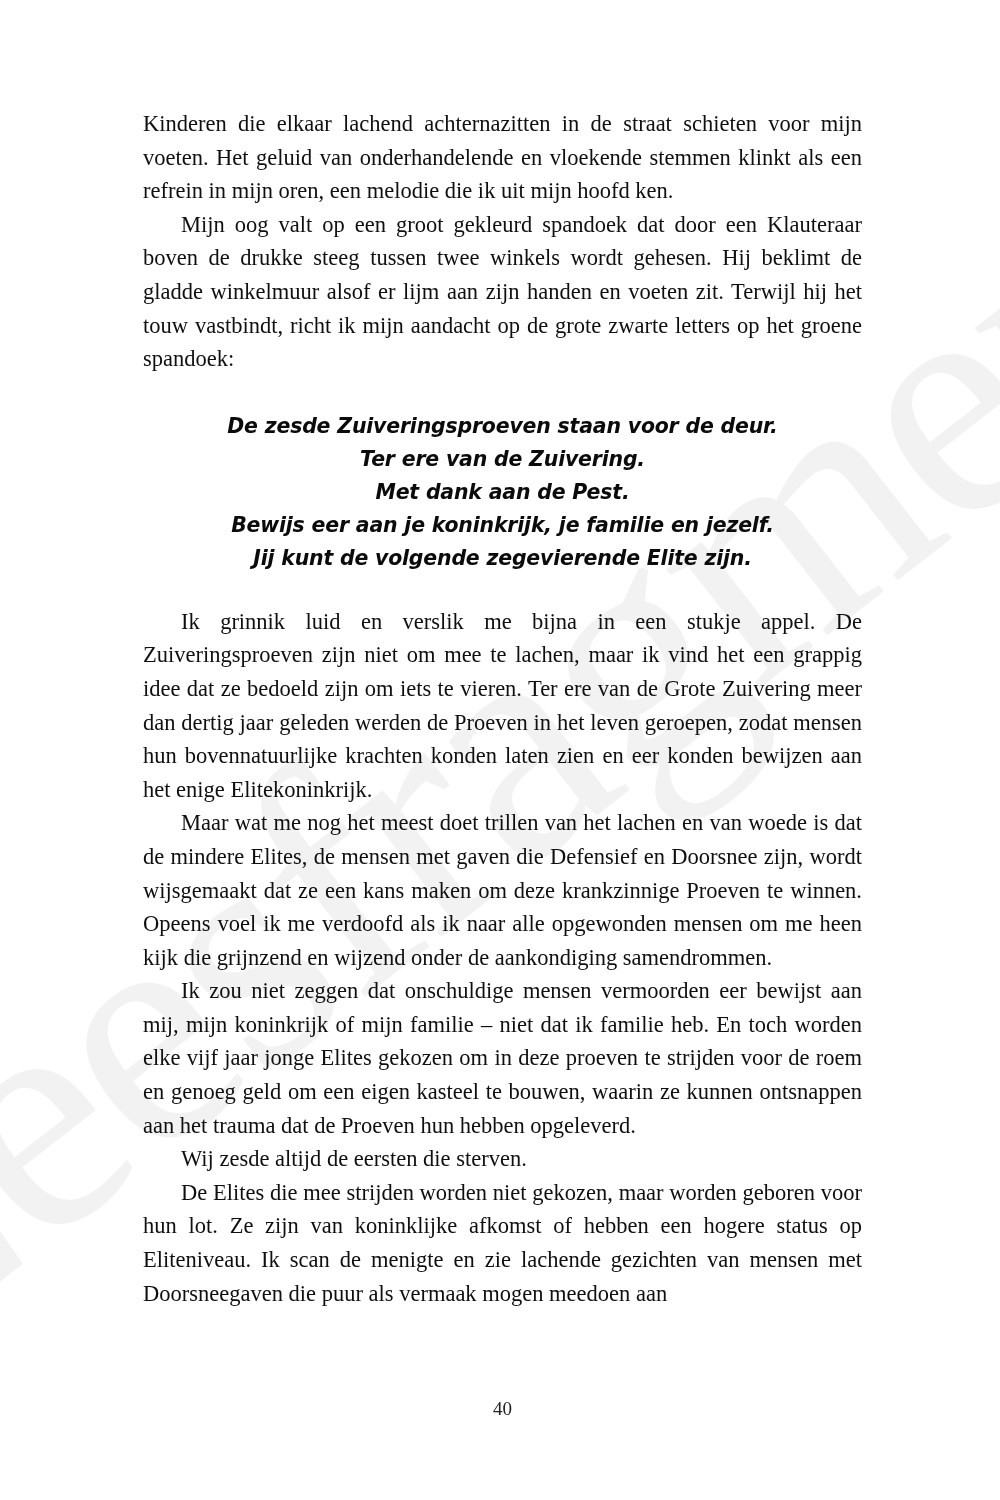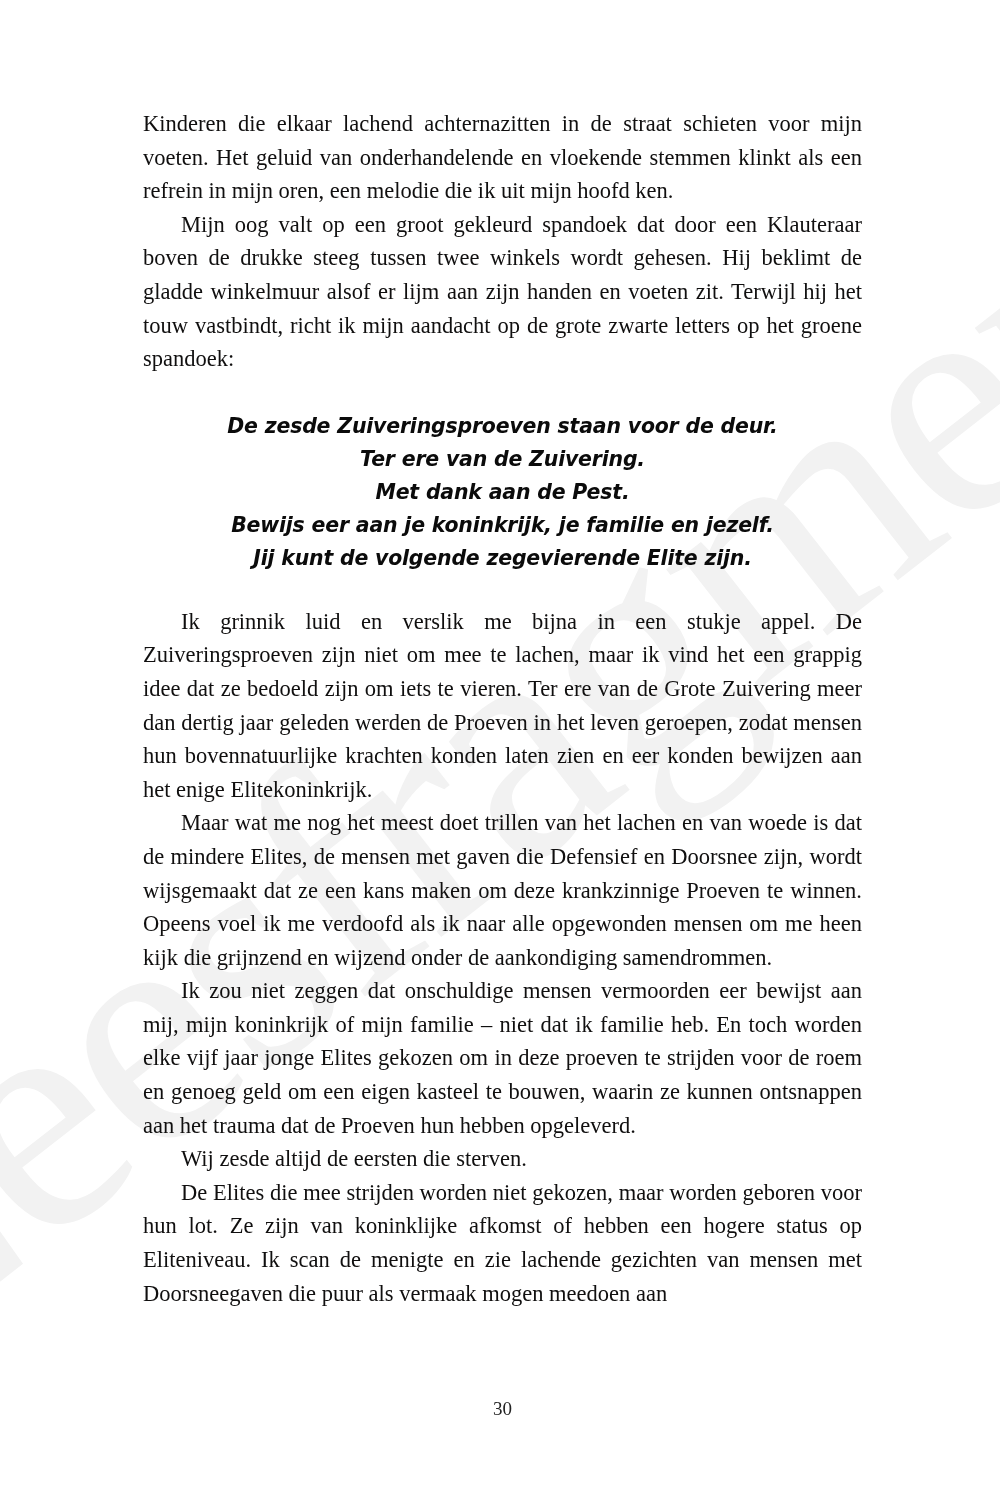--- a/index.html
+++ b/index.html
@@ -141,17 +141,17 @@
       <p>Maar wat me nog het meest doet trillen van het lachen en van woede is dat de mindere Elites, de mensen met gaven die Defensief en Doorsnee zijn, wordt wijsgemaakt dat ze een kans maken om deze krankzinnige Proeven te winnen. Opeens voel ik me verdoofd als ik naar alle opgewonden mensen om me heen kijk die grijnzend en wijzend onder de aankondiging samendrommen.</p>
 
       <p>Ik zou niet zeggen dat onschuldige mensen vermoorden eer bewijst aan mij, mijn koninkrijk of mijn familie – niet dat ik familie heb. En toch worden elke vijf jaar jonge Elites gekozen om in deze proeven te strijden voor de roem en genoeg geld om een eigen kasteel te bouwen, waarin ze kunnen ontsnappen aan het trauma dat de Proeven hun hebben opgeleverd.</p>
 
       <p>Wij zesde altijd de eersten die sterven.</p>
 
       <p>De Elites die mee strijden worden niet gekozen, maar worden geboren voor hun lot. Ze zijn van koninklijke afkomst of hebben een hogere status op Eliteniveau. Ik scan de menigte en zie lachende gezichten van mensen met Doorsneegaven die puur als vermaak mogen meedoen aan</p>
 
     </div>
 
-    <div class="folio">30</div>
+    <div class="folio">40</div>
 
   </div>
 
 </div>
 
 </body></html>

